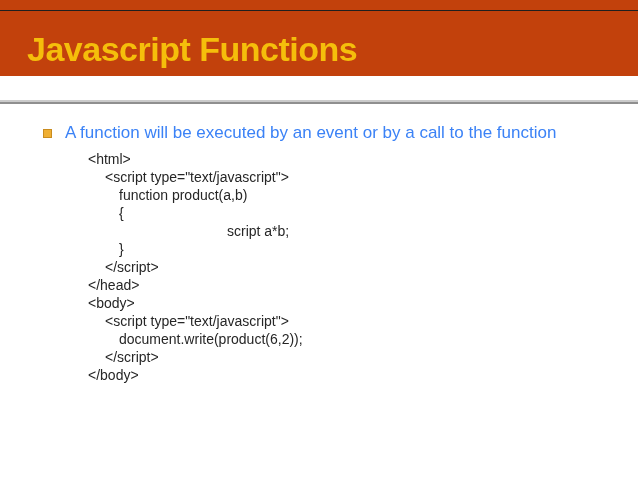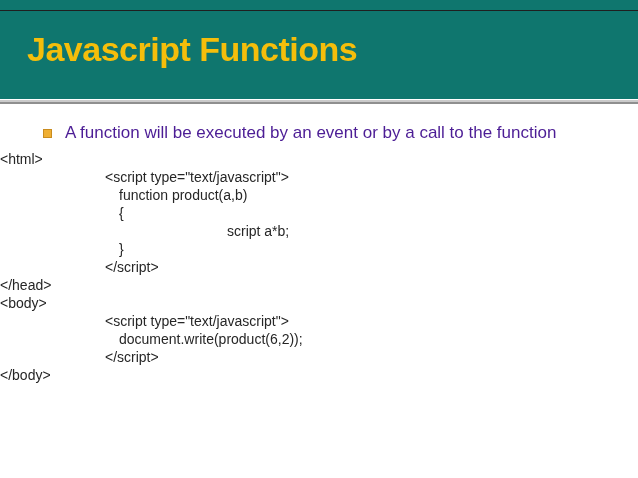--- a/index.html
+++ b/index.html
@@ -8,22 +8,22 @@
     background: #ffffff;
     overflow: hidden;
     font-family: "Liberation Sans", sans-serif;
     position: relative;
   }
   .slide { width: 638px; height: 478px; position: relative; background: #ffffff; }
 
   
   .title-bar {
     position: absolute; top: 0; left: 0;
-    width: 638px; height: 99px;
-    background: #0f766e;
+    width: 638px; height: 76px;
+    background: #c2410c;
   }
   .pinstripe {
     position: absolute; top: 10px; left: 0;
     width: 100%; height: 1px;
     background: #1f1f1f;
   }
   .title {
     position: absolute; left: 27px; top: 30px;
     margin: 0;
     font-size: 34px;
@@ -50,34 +50,34 @@
   .bullet-square {
     width: 7px; height: 7px;
     margin-left: 43px;
     background: #EFAF33;
     border: 1px solid #C98C1F;
     flex: 0 0 auto;
   }
   .bullet-text {
     margin-left: 13px;
     font-size: 17px;
-    color: #4c1d95;
+    color: #3b82f6;
     line-height: 24px;
     white-space: nowrap;
   }
 
   .code-block { margin-top: 5px; }
   .code-line {
     height: 18px;
     line-height: 18px;
     font-size: 14px;
     color: #262626;
     white-space: pre;
   }
-  .i1 { }
+  .i1 { padding-left: 88px; }
   .i2 { padding-left: 105px; }
   .i3 { padding-left: 119px; }
   .i4 { padding-left: 227px; }
 </style>
 </head>
 <body>
 
 <div class="slide">
 
   <header class="title-bar">

